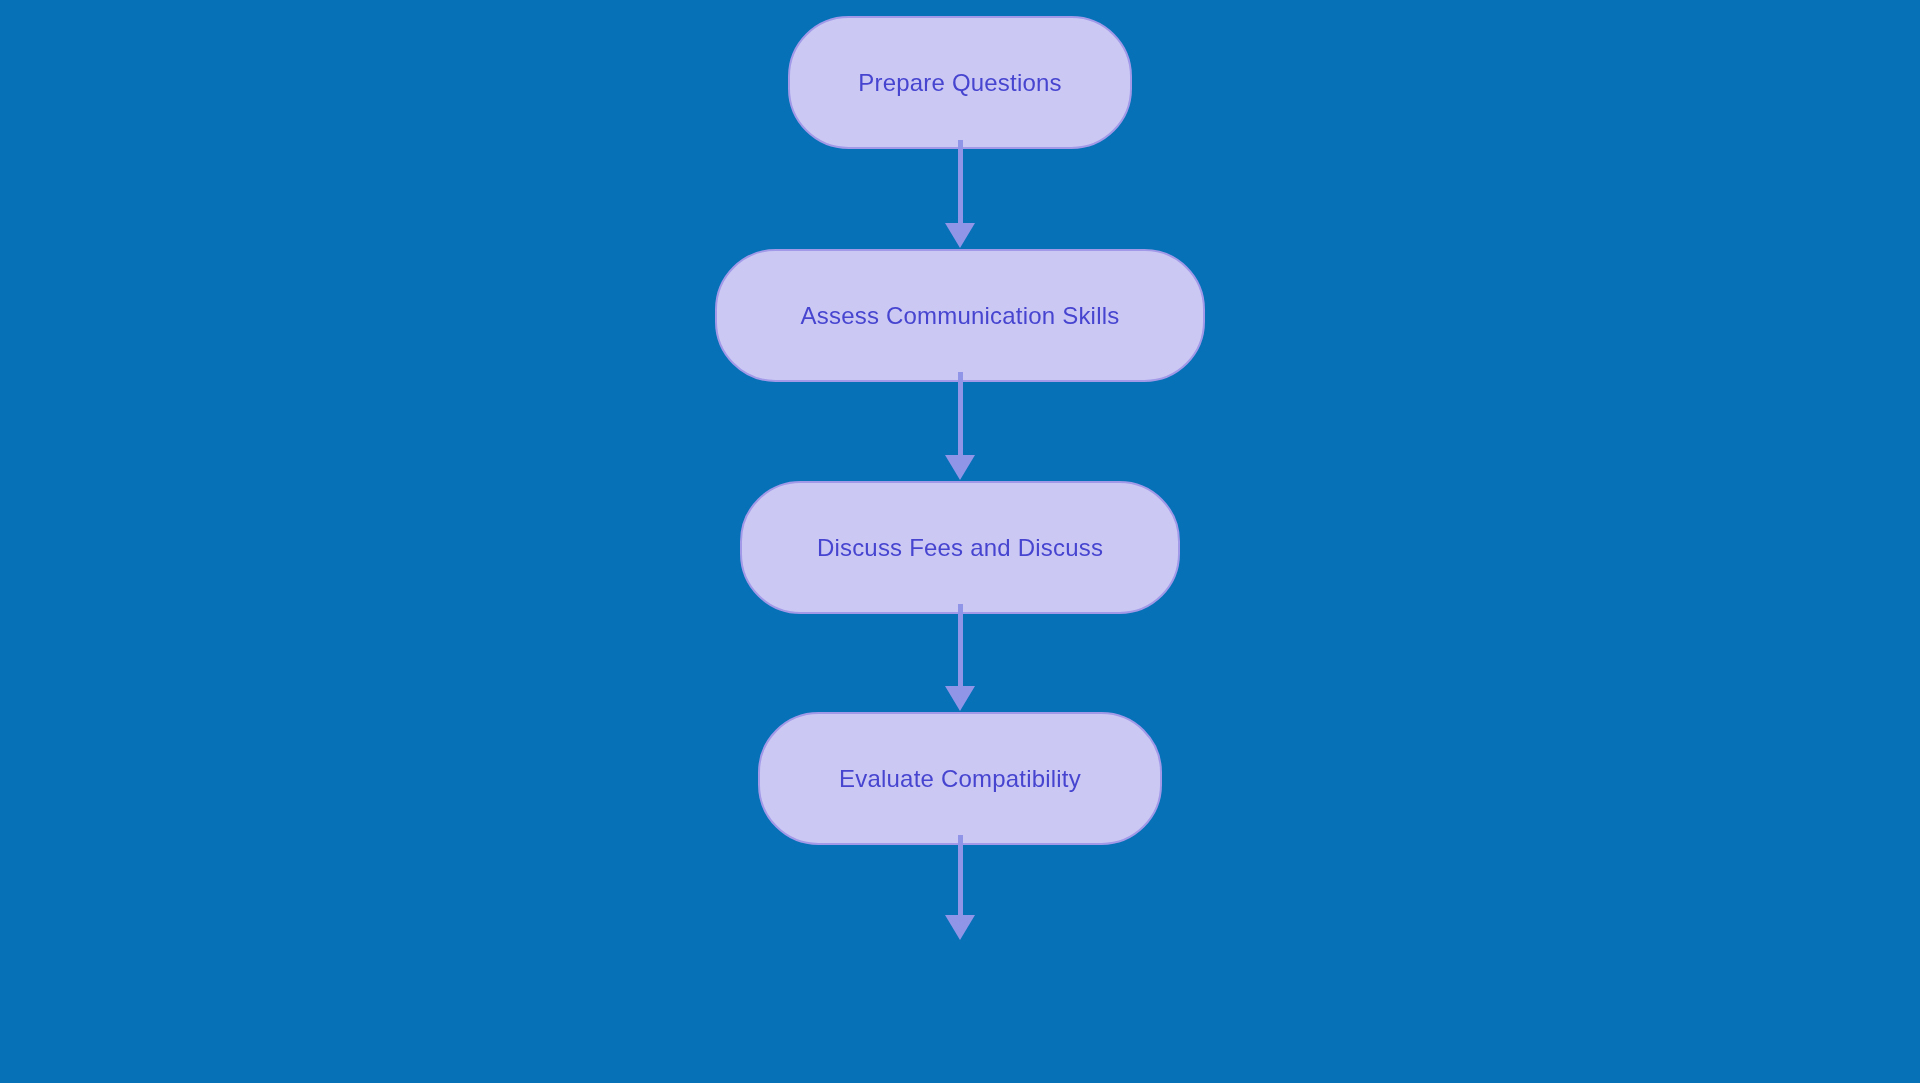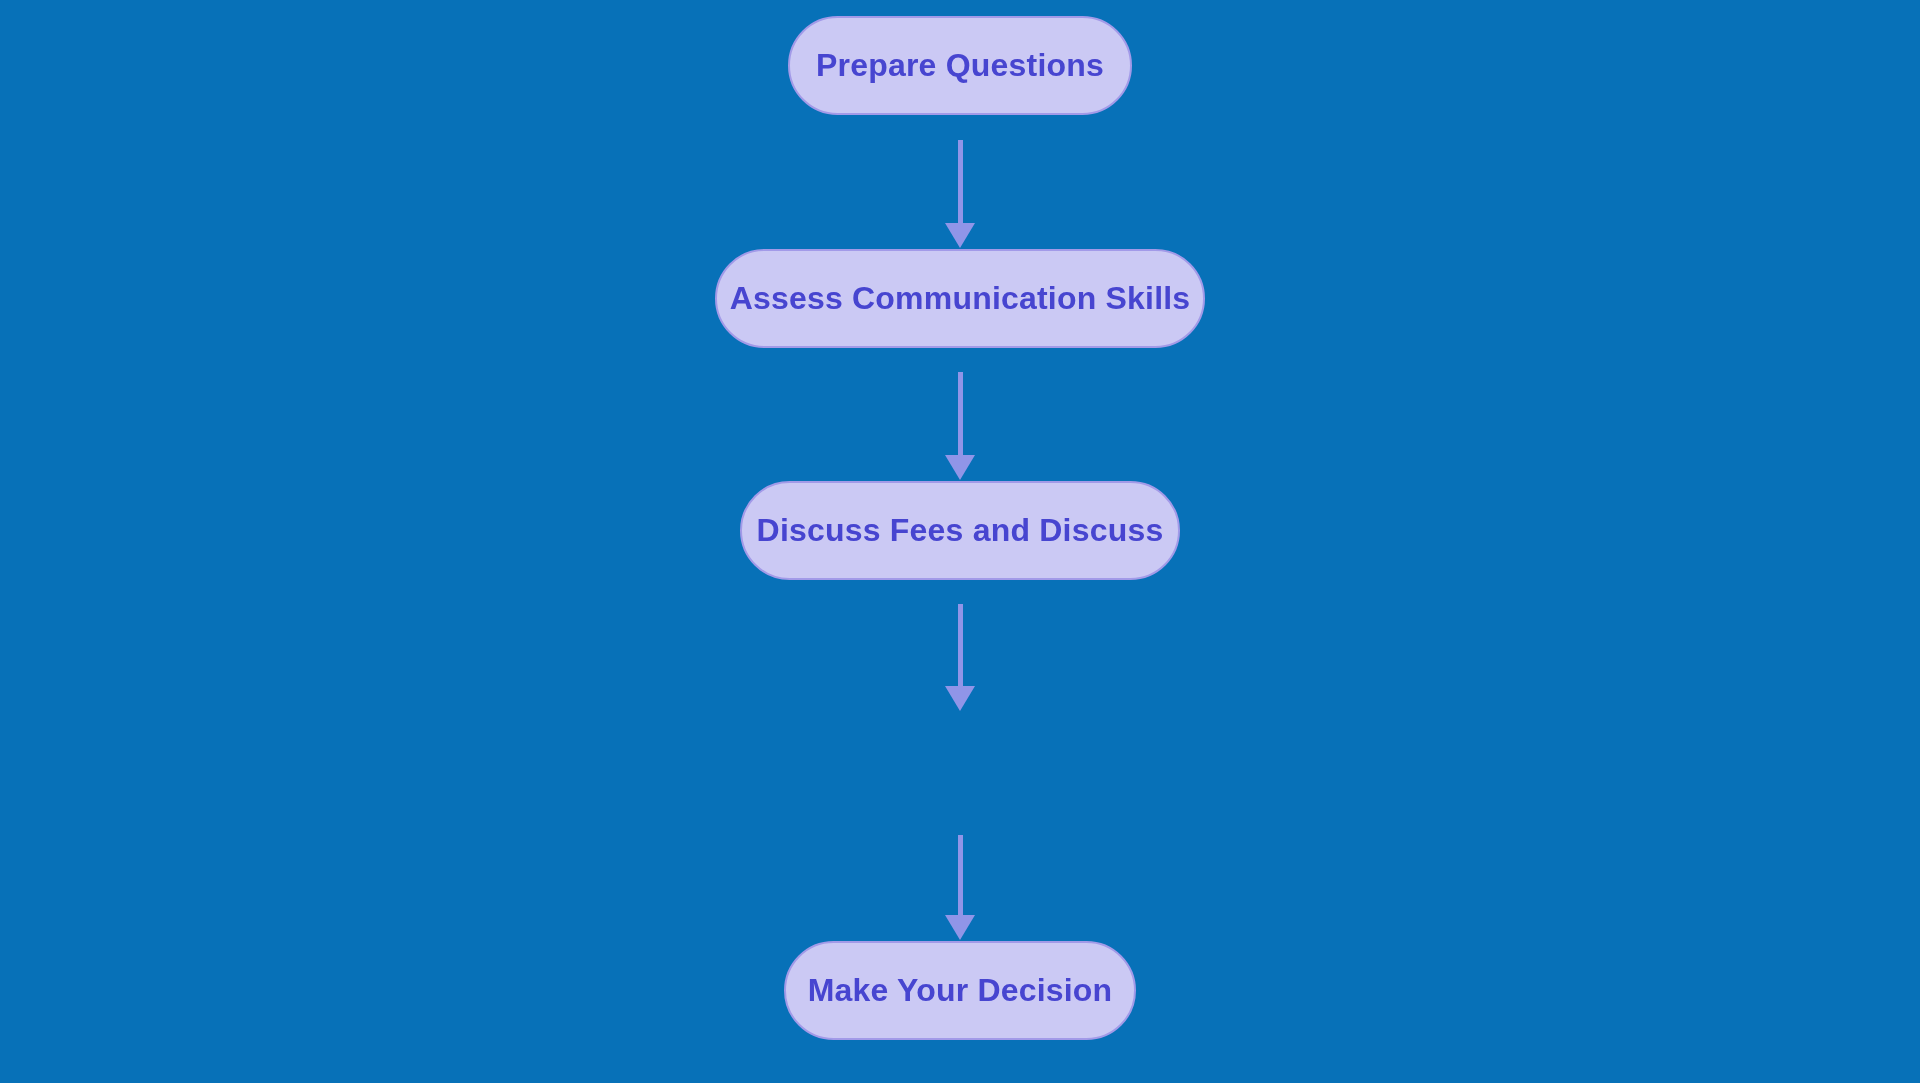--- a/index.html
+++ b/index.html
@@ -19,30 +19,30 @@
   .canvas {
     position: relative;
     width: 1920px;
     height: 1083px;
     background: var(--background);
   }
   .flow-node {
     position: absolute;
     left: 50%;
     transform: translateX(-50%);
-    height: 99px;
+    height: 133px;
     background: var(--node-fill);
     border: 2.5px solid var(--node-border);
     border-radius: 60.5px;
     display: flex;
     align-items: center;
     justify-content: center;
     color: var(--node-text);
-    font-size: 32px;
-    font-weight: 700;
+    font-size: 24px;
+    font-weight: 400;
     letter-spacing: 0.2px;
     white-space: nowrap;
   }
   .node-1 { top: 16px;  width: 344px; }
   .node-2 { top: 249px; width: 490px; justify-content: center; }
   .node-3 { top: 481px; width: 440px; }
   .node-4 { top: 712px; width: 404px; }
   .node-5 { top: 941px; width: 352px; }
 
   .flow-arrow {
@@ -96,23 +96,23 @@
 
   <div class="flow-node node-3">
     <span>Discuss Fees and Discuss</span>
   </div>
 
   <div class="flow-arrow arrow-3">
     <div class="arrow-line"></div>
     <div class="arrow-head"></div>
   </div>
 
+  <div class="flow-node node-4">
+    <span>Evaluate Compatibility</span>
+  </div>
 
   <div class="flow-arrow arrow-4">
     <div class="arrow-line"></div>
     <div class="arrow-head"></div>
   </div>
 
-  <div class="flow-node node-5">
-    <span>Make Your Decision</span>
-  </div>
 
 </div>
 
 </body></html>

